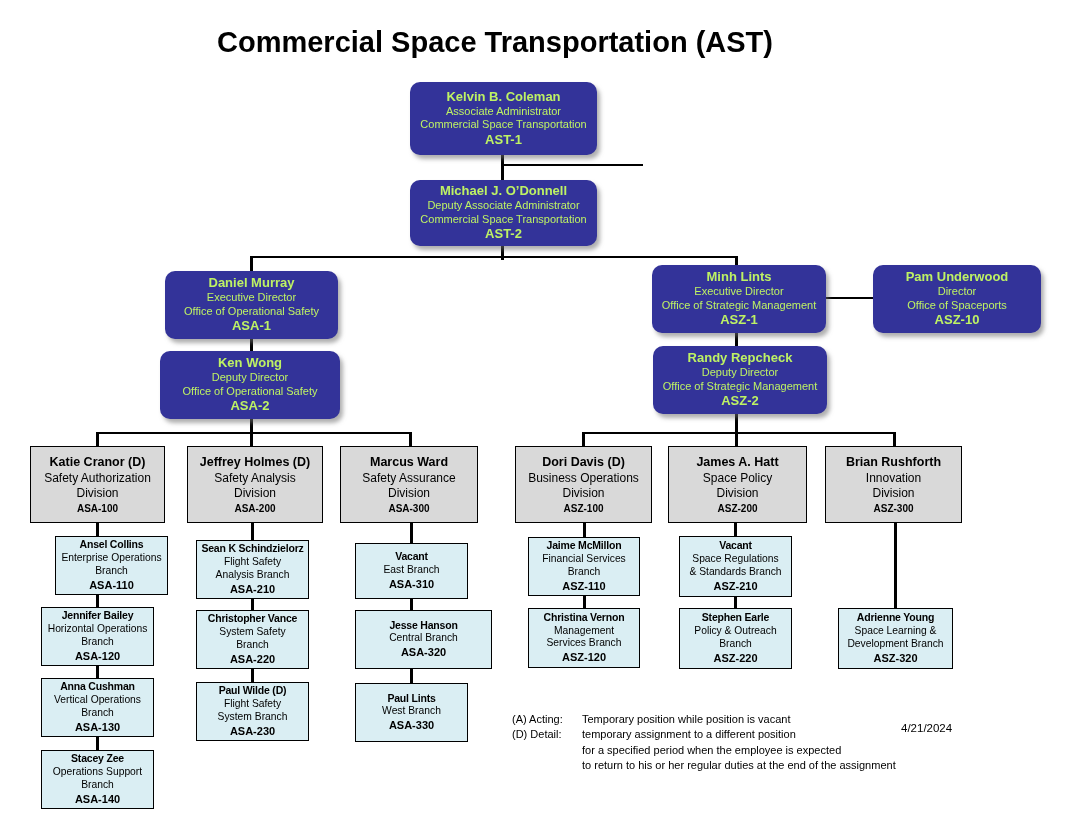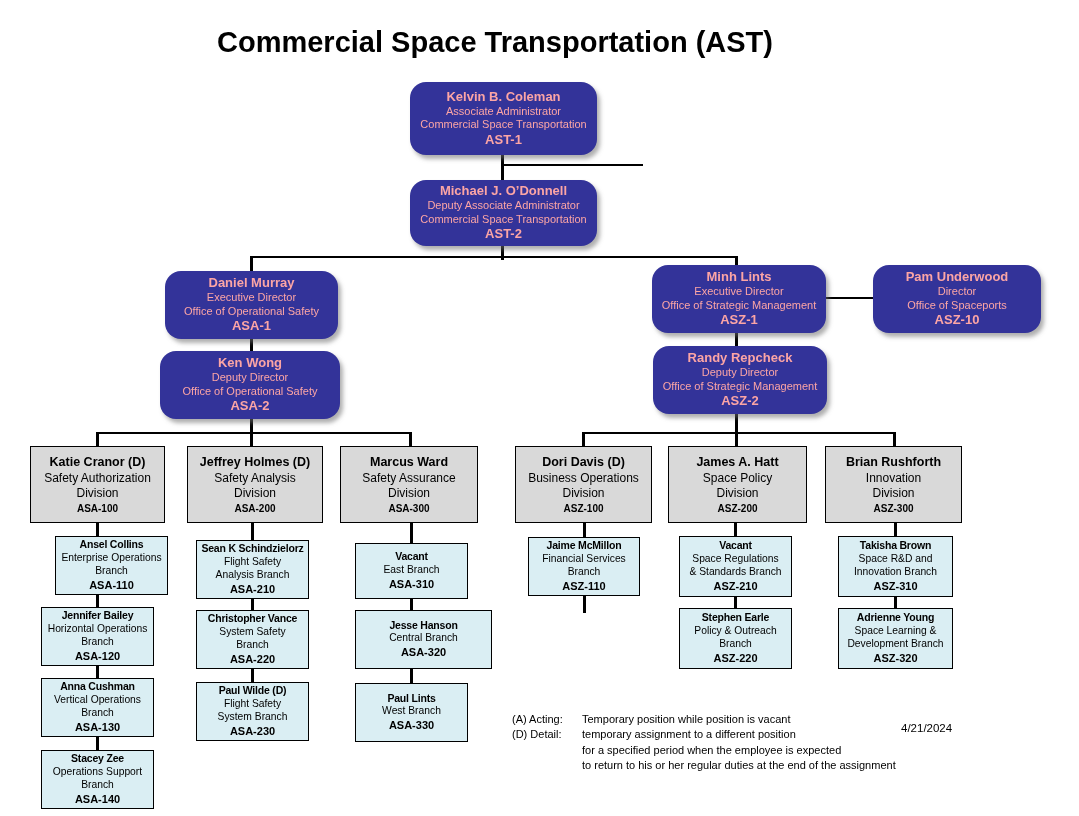--- a/index.html
+++ b/index.html
@@ -10,21 +10,21 @@
   .title{
     position:absolute;top:26px;left:0;width:990px;text-align:center;
     font-size:29px;font-weight:bold;color:#000;letter-spacing:0px;
   }
   .box{
     position:absolute;box-sizing:border-box;display:flex;flex-direction:column;
     justify-content:center;align-items:center;text-align:center;z-index:2;
     padding:2px 1px;
   }
   .blue{
-    background:#333399;color:#fca5a5;border-radius:16px;
+    background:#333399;color:#bef264;border-radius:10px;
     box-shadow:3px 4px 4px rgba(110,110,110,0.55);
   }
   .gray{background:#d9d9d9;border:1.6px solid #000;color:#000;}
   .teal{background:#daeef3;border:1.4px solid #000;color:#000;}
   .blue .bname{font-weight:bold;font-size:13px;line-height:1.25;white-space:nowrap;}
   .blue .bline{font-size:11px;line-height:1.22;white-space:nowrap;}
   .blue .bcode{font-weight:bold;font-size:13px;line-height:1.3;}
   .gray .bname{font-weight:bold;font-size:12.5px;line-height:1.35;white-space:nowrap;}
   .gray .bline{font-size:12px;line-height:1.3;}
   .gray .bcode{font-weight:bold;font-size:10px;line-height:1.35;}
@@ -224,40 +224,40 @@
 
     <div class="bcode">ASA-330</div>
   </div>
 
   <div class="box teal" style="left:528px;top:537px;width:112px;height:59px">
     <div class="bname">Jaime McMillon</div>
     <div class="bline">Financial Services</div>
     <div class="bline">Branch</div>
     <div class="bcode">ASZ-110</div>
   </div>
+  <div class="box teal" style="left:528px;top:608px;width:112px;height:60px">
+    <div class="bname">Christina Vernon</div>
+    <div class="bline">Management</div>
+    <div class="bline">Services Branch</div>
+    <div class="bcode">ASZ-120</div>
+  </div>
 
   <div class="box teal" style="left:679px;top:536px;width:113px;height:61px">
     <div class="bname">Vacant</div>
     <div class="bline">Space Regulations</div>
     <div class="bline">&amp; Standards Branch</div>
     <div class="bcode">ASZ-210</div>
   </div>
   <div class="box teal" style="left:679px;top:608px;width:113px;height:61px">
     <div class="bname">Stephen Earle</div>
     <div class="bline">Policy &amp; Outreach</div>
     <div class="bline">Branch</div>
     <div class="bcode">ASZ-220</div>
   </div>
 
-  <div class="box teal" style="left:838px;top:536px;width:115px;height:61px">
-    <div class="bname">Takisha Brown</div>
-    <div class="bline">Space R&amp;D and</div>
-    <div class="bline">Innovation Branch</div>
-    <div class="bcode">ASZ-310</div>
-  </div>
   <div class="box teal" style="left:838px;top:608px;width:115px;height:61px">
     <div class="bname">Adrienne Young</div>
     <div class="bline">Space Learning &amp;</div>
     <div class="bline">Development Branch</div>
     <div class="bcode">ASZ-320</div>
   </div>
 
   <div class="legend">
     <div>(A) Acting:</div>
     <div>Temporary position while position is vacant</div>

